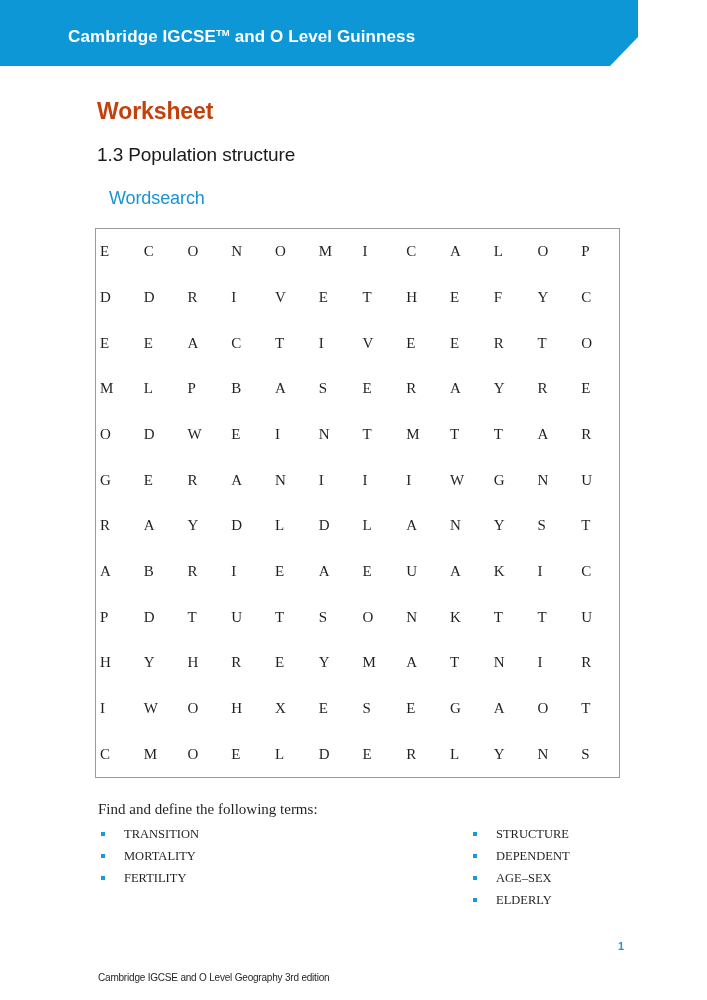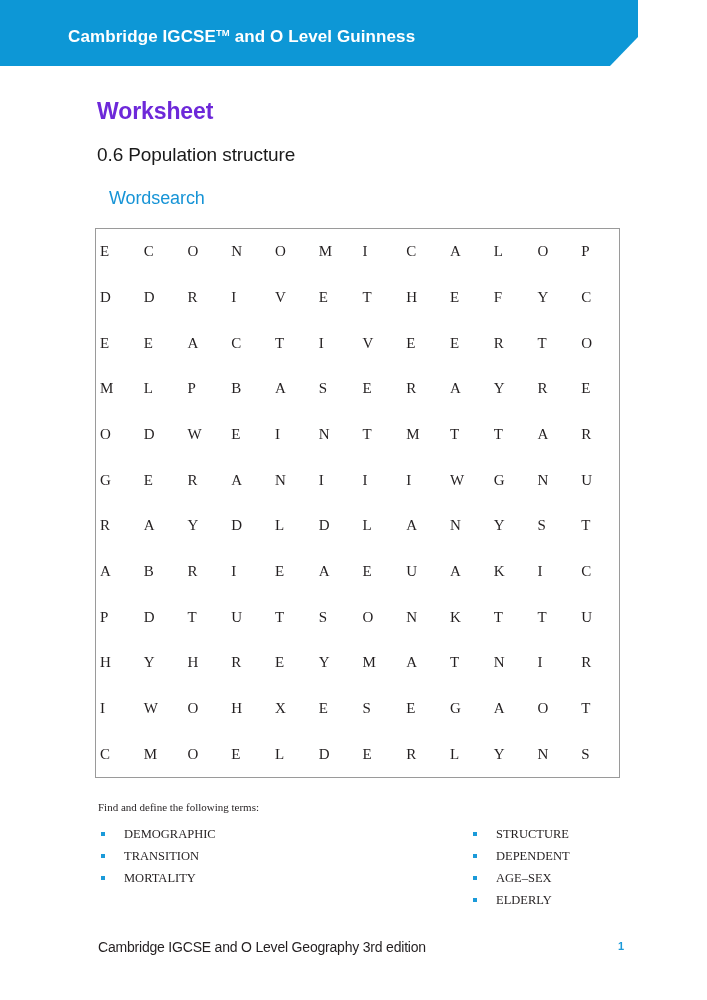--- a/index.html
+++ b/index.html
@@ -40,21 +40,21 @@
     font-size: 9.5px;
     vertical-align: 6px;
     font-weight: bold;
   }
 
   
   #worksheet-heading {
     position: absolute;
     left: 97px;
     top: 98px;
-    color: #6d28d9;
+    color: #c2410c;
     font-size: 23px;
     font-weight: bold;
     letter-spacing: -0.1px;
   }
   #subtitle-heading {
     position: absolute;
     left: 97px;
     top: 144px;
     color: #1a1a1a;
     font-size: 19px;
@@ -99,21 +99,21 @@
     padding-left: 4px;
     box-sizing: border-box;
   }
 
   
   #wordlist-intro {
     position: absolute;
     left: 98px;
     top: 801px;
     font-family: "Liberation Serif", serif;
-    font-size: 11px;
+    font-size: 15px;
     color: #231f20;
   }
   #wordlist {
     position: absolute;
     left: 98px;
     top: 823px;
     width: 530px;
     height: 90px;
   }
   .wordlist-column {
@@ -145,43 +145,44 @@
 
   
   #footer {
     position: absolute;
     left: 98px;
     top: 940px;
     width: 530px;
   }
   .footer-line {
     font-family: "Liberation Sans", sans-serif;
-    font-size: 14px;
+    font-size: 10px;
     color: #231f20;
     line-height: 14px;
     letter-spacing: -0.2px;
+    margin-top: 31px;
   }
   #page-number {
     position: absolute;
     left: 618px;
     top: 940px;
     font-family: "Liberation Sans", sans-serif;
     font-size: 11px;
     font-weight: bold;
     color: #1b9ad9;
   }
 </style>
 </head>
 <body>
 
 <div id="header-banner"></div>
 <div id="header-title"><span>Cambridge IGCSE</span><sup>TM</sup><span> and O Level Guinness</span></div>
 
 <div id="worksheet-heading">Worksheet</div>
-<div id="subtitle-heading">0.6 Population structure</div>
+<div id="subtitle-heading">1.3 Population structure</div>
 <div id="section-heading">Wordsearch</div>
 
 <div id="wordsearch-grid">
     <div class="grid-row">
       <div class="grid-cell">E</div>
       <div class="grid-cell">C</div>
       <div class="grid-cell">O</div>
       <div class="grid-cell">N</div>
       <div class="grid-cell">O</div>
       <div class="grid-cell">M</div>
@@ -344,23 +345,23 @@
       <div class="grid-cell">L</div>
       <div class="grid-cell">Y</div>
       <div class="grid-cell">N</div>
       <div class="grid-cell">S</div>
     </div>
   </div>
 
 <div id="wordlist-intro">Find and define the following terms:</div>
 <div id="wordlist">
   <div class="wordlist-column" id="wordlist-col-0">
-      <div class="word-item"><span class="word-bullet" style="background: rgb(27, 154, 217);"></span><span>DEMOGRAPHIC</span></div>
       <div class="word-item"><span class="word-bullet" style="background: rgb(27, 154, 217);"></span><span>TRANSITION</span></div>
       <div class="word-item"><span class="word-bullet" style="background: rgb(27, 154, 217);"></span><span>MORTALITY</span></div>
+      <div class="word-item"><span class="word-bullet" style="background: rgb(27, 154, 217);"></span><span>FERTILITY</span></div>
     </div>
   <div class="wordlist-column" id="wordlist-col-2">
       <div class="word-item"><span class="word-bullet" style="background: rgb(27, 154, 217);"></span><span>STRUCTURE</span></div>
       <div class="word-item"><span class="word-bullet" style="background: rgb(27, 154, 217);"></span><span>DEPENDENT</span></div>
       <div class="word-item"><span class="word-bullet" style="background: rgb(27, 154, 217);"></span><span>AGE–SEX</span></div>
       <div class="word-item"><span class="word-bullet" style="background: rgb(27, 154, 217);"></span><span>ELDERLY</span></div>
     </div>
 </div>
 
 <div id="footer">

